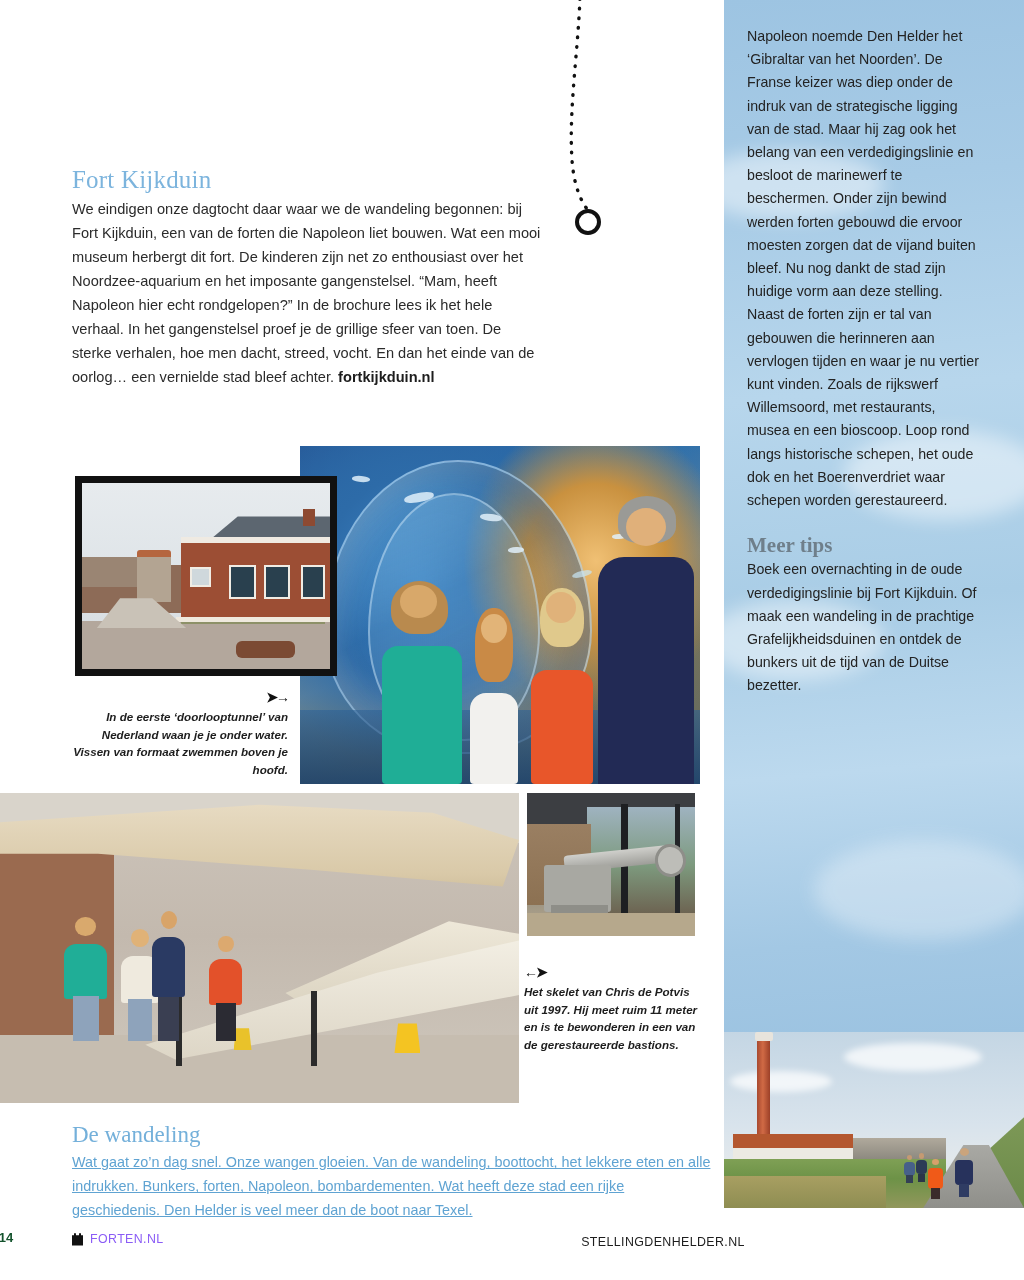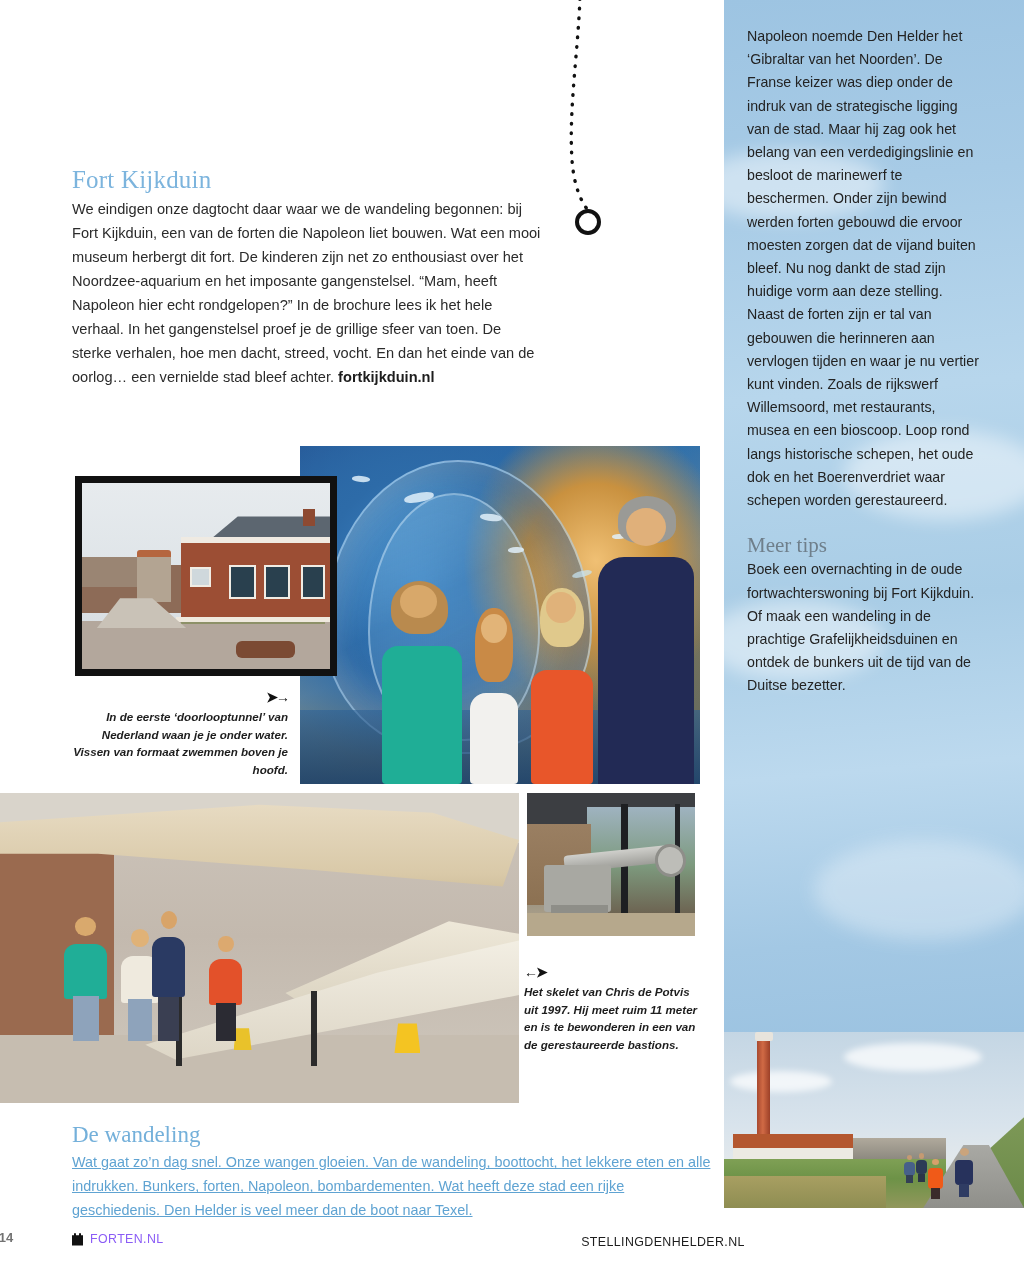--- a/index.html
+++ b/index.html
@@ -203,39 +203,39 @@
   }
   .closing p{margin:0;font-size:14.4px;line-height:24px;color:#5fa3d2;text-decoration:underline;}
 
   
   .footer{position:absolute;left:0;top:1232px;width:1024px;height:26px;}
   .f-left{position:absolute;left:72px;top:0;display:flex;align-items:center;gap:7px;}
   .f-logo{display:inline-block;width:11px;height:13px;background:#111;
      clip-path:polygon(0 22%,18% 22%,18% 6%,36% 6%,36% 22%,64% 22%,64% 6%,82% 6%,82% 22%,100% 22%,100% 100%,0 100%);}
   .f-txt{font-size:12.4px;letter-spacing:.4px;color:#8b5cf6;}
   .f-page{position:absolute;left:0;top:-2px;width:1024px;text-align:center;
-     font-size:13px;font-weight:700;color:#737373;}
+     font-size:13px;font-weight:700;color:#14532d;}
   .f-page span{position:relative;left:-506px;}
   .f-right{position:absolute;left:0;top:0;width:1024px;text-align:center;}
   .f-right span{position:relative;left:151px;font-size:12.4px;letter-spacing:.4px;color:#1d1d1d;}
 
   
   .sidebar{position:absolute;left:724px;top:0;width:300px;height:1032px;overflow:hidden;}
   .sb-sky{position:absolute;inset:0;
     background:linear-gradient(175deg,#9dc4e2 0%,#a7cbe6 18%,#b7d6ec 38%,#a9cde6 58%,#bcd9ee 74%,#a3c8e4 90%,#9cc3e1 100%);}
   .sb-cloud{position:absolute;background:rgba(255,255,255,.45);border-radius:50%;filter:blur(9px);}
   .sb-inner{position:absolute;left:23px;top:0;width:232px;}
   .sb-title{
     font-family:"Liberation Serif", serif;
     font-weight:700;font-size:33px;line-height:34px;color:#171717;
     margin:56px 0 0 0;letter-spacing:-.3px;
   }
   .sb-body{font-size:14.2px;line-height:23.2px;color:#232323;margin:25px 0 0 0;}
   .sb-sub{
-    font-family:"Liberation Serif", serif;font-weight:400;font-size:21px;
+    font-family:"Liberation Serif", serif;font-weight:700;font-size:21px;
     color:#6f7f8b;margin:22px 0 1px 0;line-height:1.1;
   }
   .sb-tips{font-size:14.2px;line-height:23.2px;color:#232323;margin:0;}
 </style>
 </head>
 <body>
 
 <div class="page">
 
   <div class="route">
@@ -376,21 +376,21 @@
   <div class="sidebar">
     <div class="sb-sky"></div>
     <div class="sb-cloud" style="left:-30px;top:150px;width:190px;height:70px;"></div>
     <div class="sb-cloud" style="left:120px;top:430px;width:200px;height:90px;"></div>
     <div class="sb-cloud" style="left:-20px;top:600px;width:180px;height:80px;"></div>
     <div class="sb-cloud" style="left:90px;top:840px;width:220px;height:100px;opacity:.7;"></div>
 
     <div class="sb-inner">
       <p class="sb-body">Napoleon noemde Den Helder het ‘Gibraltar van het Noorden’. De Franse keizer was diep onder de indruk van de strategische ligging van de stad. Maar hij zag ook het belang van een verdedigingslinie en besloot de marinewerf te beschermen. Onder zijn bewind werden forten gebouwd die ervoor moesten zorgen dat de vijand buiten bleef. Nu nog dankt de stad zijn huidige vorm aan deze stelling. Naast de forten zijn er tal van gebouwen die herinneren aan vervlogen tijden en waar je nu vertier kunt vinden. Zoals de rijkswerf Willemsoord, met restaurants, musea en een bioscoop. Loop rond langs historische schepen, het oude dok en het Boerenverdriet waar schepen worden gerestaureerd.</p>
       <h3 class="sb-sub">Meer tips</h3>
-      <p class="sb-tips">Boek een overnachting in de oude fortwachterswoning bij Fort Kijkduin. Of maak een wandeling in de prachtige Grafelijkheidsduinen en ontdek de bunkers uit de tijd van de Duitse bezetter.</p>
+      <p class="sb-tips">Boek een overnachting in de oude verdedigingslinie bij Fort Kijkduin. Of maak een wandeling in de prachtige Grafelijkheidsduinen en ontdek de bunkers uit de tijd van de Duitse bezetter.</p>
     </div>
   </div>
 
   <div class="photo ph-light">
     <div class="lt-sky"></div>
     <div class="lt-cloud" style="left:40%;top:6%;width:46%;height:16%;"></div>
     <div class="lt-cloud" style="left:2%;top:22%;width:34%;height:12%;"></div>
     <div class="lt-hill"></div>
     <div class="lt-tower"></div>
     <div class="lt-lamp"></div>

